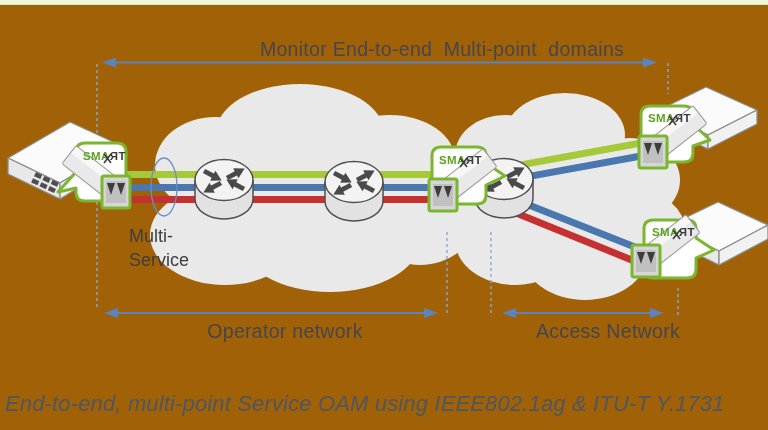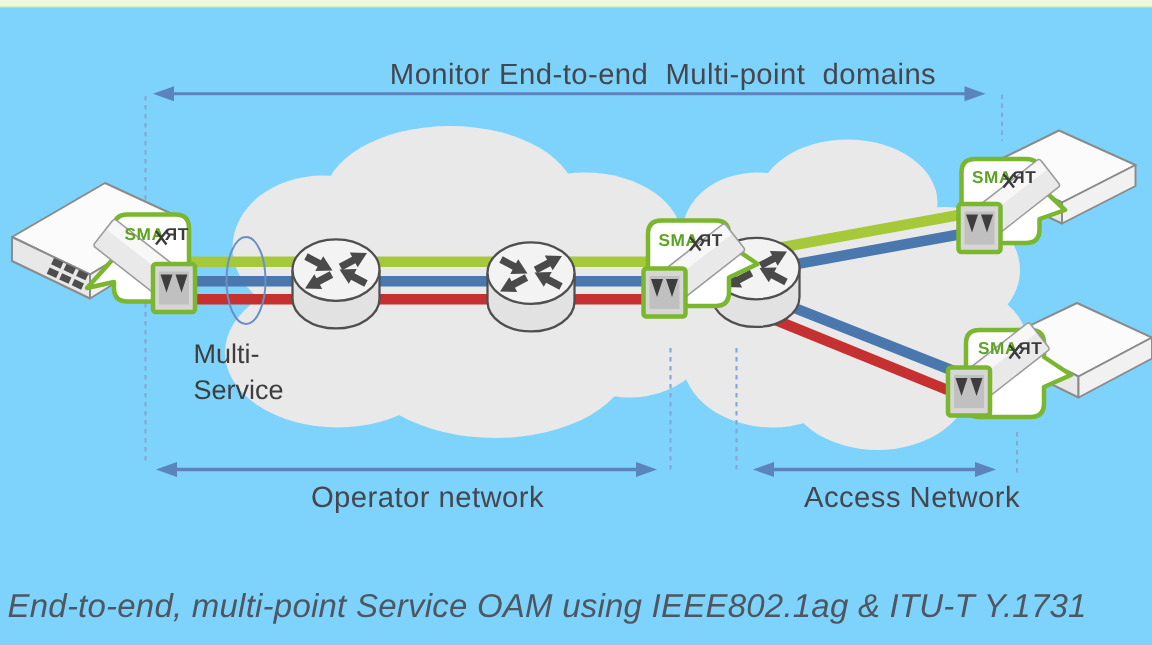--- a/index.html
+++ b/index.html
@@ -1,16 +1,16 @@
 <!DOCTYPE html>
 <html><head>
 <meta charset="utf-8">
 <style>
   html,body{margin:0;padding:0;background:#fff;}
-  .stage{position:relative;width:768px;height:430px;background:#7dd3fc;overflow:hidden;
+  .stage{position:relative;width:768px;height:430px;background:#a16207;overflow:hidden;
          font-family:"Liberation Sans",sans-serif;}
   svg{position:absolute;inset:0;display:block;}
   text{font-family:"Liberation Sans",sans-serif;}
   .pre{white-space:pre;}
   .hdr{font-size:19.5px;letter-spacing:.3px;fill:#45464e;}
   .lbl{font-size:19.5px;letter-spacing:.3px;fill:#45464e;}
   .ms{font-size:18px;fill:#3e3e3e;}
   .cap{font-size:22px;font-style:italic;letter-spacing:.15px;fill:#4e5661;}
   .logo{font-size:11.5px;font-weight:bold;letter-spacing:.4px;}
 </style>

